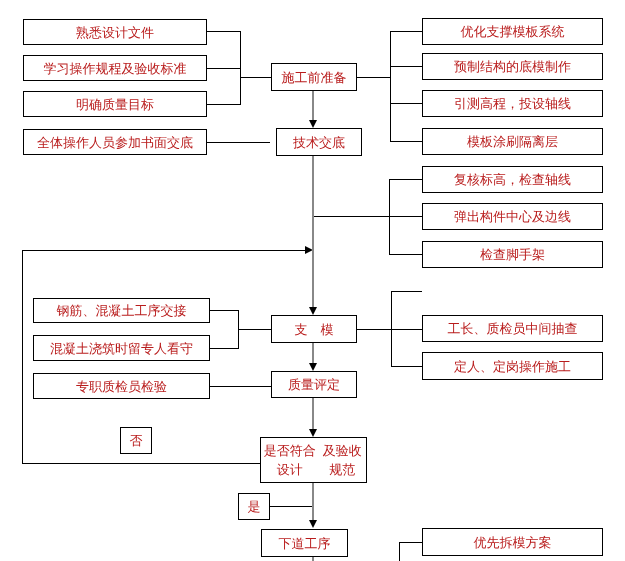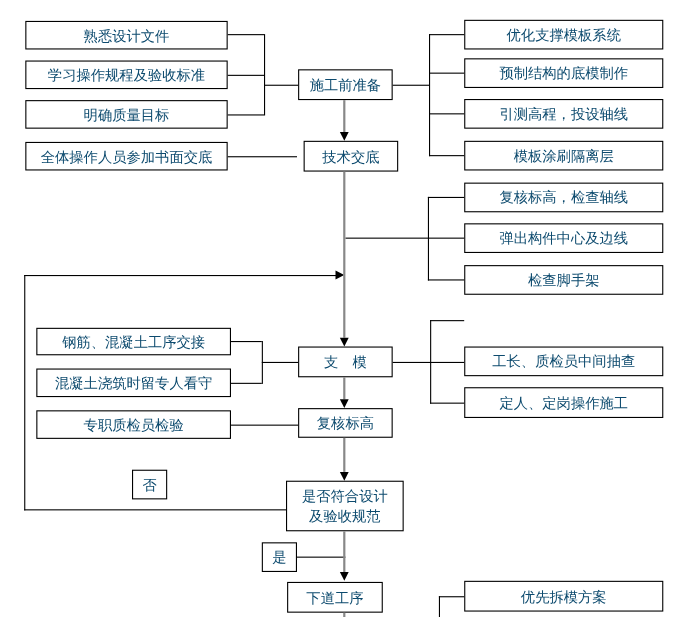--- a/index.html
+++ b/index.html
@@ -1,38 +1,37 @@
 <!DOCTYPE html>
 <html><head>
 <meta charset="utf-8">
 <style>
   html,body{margin:0;padding:0;background:#ffffff;}
   #canvas{
     position:relative;
     width:625px;height:561px;
     background:#ffffff;
     font-family:"Liberation Sans", sans-serif;
-    color:#0c4a6e;
+    color:#b91c1c;
     overflow:hidden;
   }
   .bx{
     position:absolute;
     box-sizing:border-box;
     border:1px solid #000;
     background:#fff;
     display:flex;
     align-items:center;
     justify-content:center;
     font-size:13px;
     line-height:1;
     white-space:nowrap;
     text-align:center;
   }
   .bx.decision{
-    flex-direction:column;
     line-height:1.5;
     white-space:normal;
   }
   .hl{position:absolute;height:1px;background:#000;}
   .vl{position:absolute;width:1px;background:#000;}
   .fs{position:absolute;width:2px;background:#888;}
   .ad{position:absolute;width:0;height:0;
       border-left:4px solid transparent;border-right:4px solid transparent;
       border-top:8px solid #000;}
   .ar{position:absolute;width:0;height:0;
@@ -45,21 +44,21 @@
 <div id="canvas">
 
   <div class="bx" style="left:23px;top:19px;width:184px;height:26px">熟悉设计文件</div>
   <div class="bx" style="left:23px;top:55px;width:184px;height:26px">学习操作规程及验收标准</div>
   <div class="bx" style="left:23px;top:91px;width:184px;height:26px">明确质量目标</div>
   <div class="bx" style="left:23px;top:129px;width:184px;height:26px">全体操作人员参加书面交底</div>
 
   <div class="bx" style="left:271px;top:63px;width:86px;height:28px">施工前准备</div>
   <div class="bx" style="left:276px;top:128px;width:86px;height:28px">技术交底</div>
   <div class="bx" style="left:271px;top:315px;width:86px;height:28px">支　模</div>
-  <div class="bx" style="left:271px;top:371px;width:86px;height:27px">复核标高</div>
+  <div class="bx" style="left:271px;top:371px;width:86px;height:27px">质量评定</div>
   <div class="bx decision" style="left:260px;top:437px;width:107px;height:46px">
     <div>是否符合设计</div>
     <div>及验收规范</div>
   </div>
   <div class="bx" style="left:238px;top:493px;width:32px;height:27px">是</div>
   <div class="bx" style="left:261px;top:529px;width:87px;height:28px">下道工序</div>
 
   <div class="bx" style="left:422px;top:18px;width:181px;height:27px">优化支撑模板系统</div>
   <div class="bx" style="left:422px;top:53px;width:181px;height:27px">预制结构的底模制作</div>
   <div class="bx" style="left:422px;top:90px;width:181px;height:27px">引测高程，投设轴线</div>

